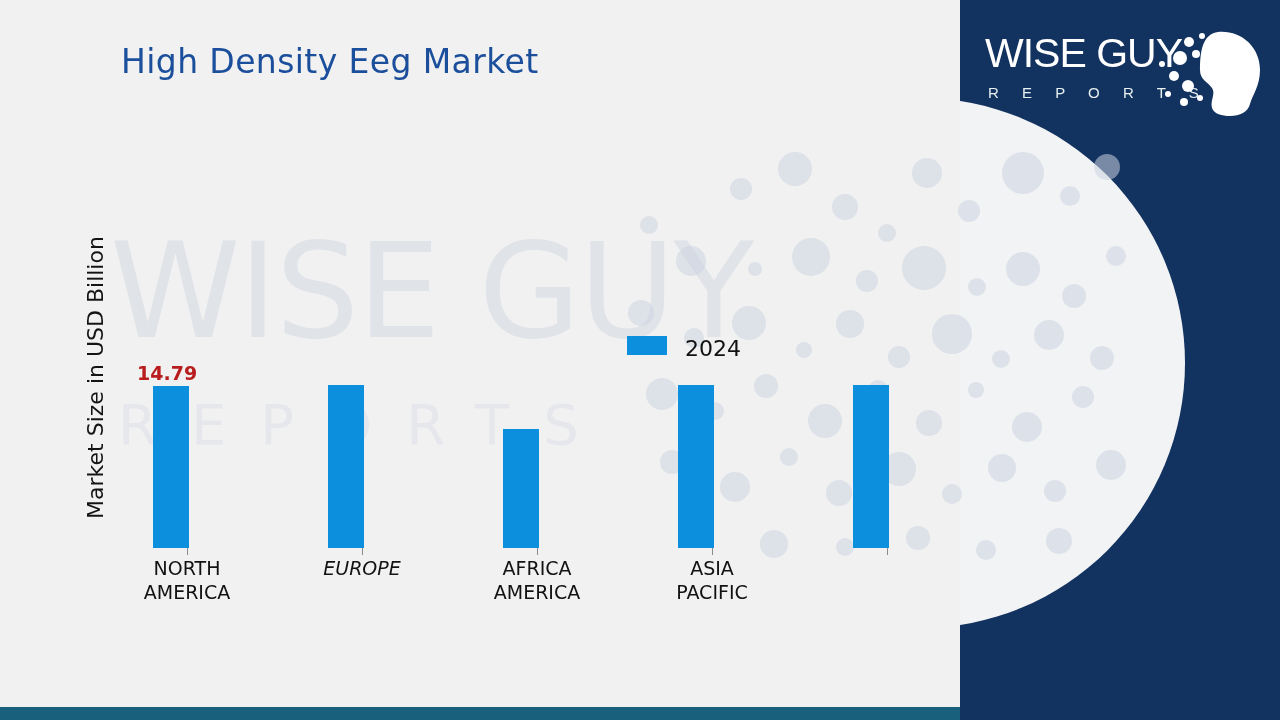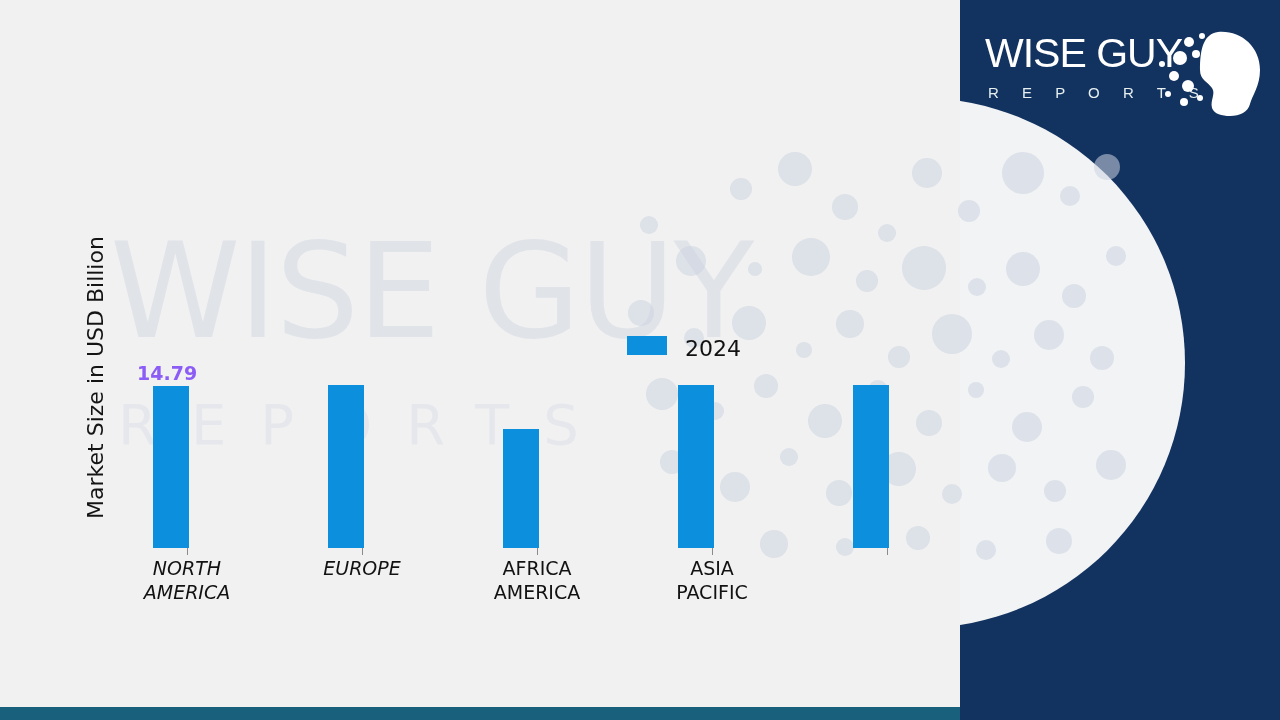--- a/index.html
+++ b/index.html
@@ -180,21 +180,21 @@
   .bar {
     position: absolute;
     bottom: 172px;
     width: 36px;
     background: #0c90dd;
   }
   .bar-value {
     position: absolute;
     font-size: 19px;
     font-weight: bold;
-    color: #8b5cf6;
+    color: #b91c1c;
     font-family: "DejaVu Sans", sans-serif;
     white-space: nowrap;
   }
   .cat-label {
     position: absolute;
     top: 556px;
     width: 130px;
     text-align: center;
     font-size: 19px;
     line-height: 24px;
@@ -329,40 +329,41 @@
       <circle cx="18" cy="48" r="5" fill="#ffffff"></circle>
       <circle cx="32" cy="58" r="6" fill="#ffffff"></circle>
       <circle cx="12" cy="66" r="3" fill="#ffffff"></circle>
       <circle cx="28" cy="74" r="4" fill="#ffffff"></circle>
       <circle cx="44" cy="70" r="3" fill="#ffffff"></circle>
       <circle cx="6" cy="36" r="3" fill="#ffffff"></circle>
       <circle cx="46" cy="8" r="3" fill="#ffffff"></circle>
     </svg>
   </div>
 
+  <div class="chart-title">High Density Eeg Market</div>
 
   <div class="plot">
 
     <div class="y-axis-title">Market Size in USD Billion</div>
 
     <div class="bar" style="left:153px;height:162px;"></div>
     <div class="bar" style="left:328px;height:163px;"></div>
     <div class="bar" style="left:503px;height:119px;"></div>
     <div class="bar" style="left:678px;height:163px;"></div>
     <div class="bar" style="left:853px;height:163px;"></div>
 
     <div class="bar-value" style="left:137px;top:362px;">14.79</div>
 
     <div class="tick" style="left:187px;"></div>
     <div class="tick" style="left:362px;"></div>
     <div class="tick" style="left:537px;"></div>
     <div class="tick" style="left:712px;"></div>
     <div class="tick" style="left:887px;"></div>
 
-    <div class="cat-label" style="left:122px;font-style:italic;">
+    <div class="cat-label" style="left:122px;">
       <div>NORTH</div>
       <div>AMERICA</div>
     </div>
     <div class="cat-label" style="left:297px;font-style:italic;">
       <div>EUROPE</div>
     </div>
     <div class="cat-label" style="left:472px;">
       <div>AFRICA</div>
       <div>AMERICA</div>
     </div>

